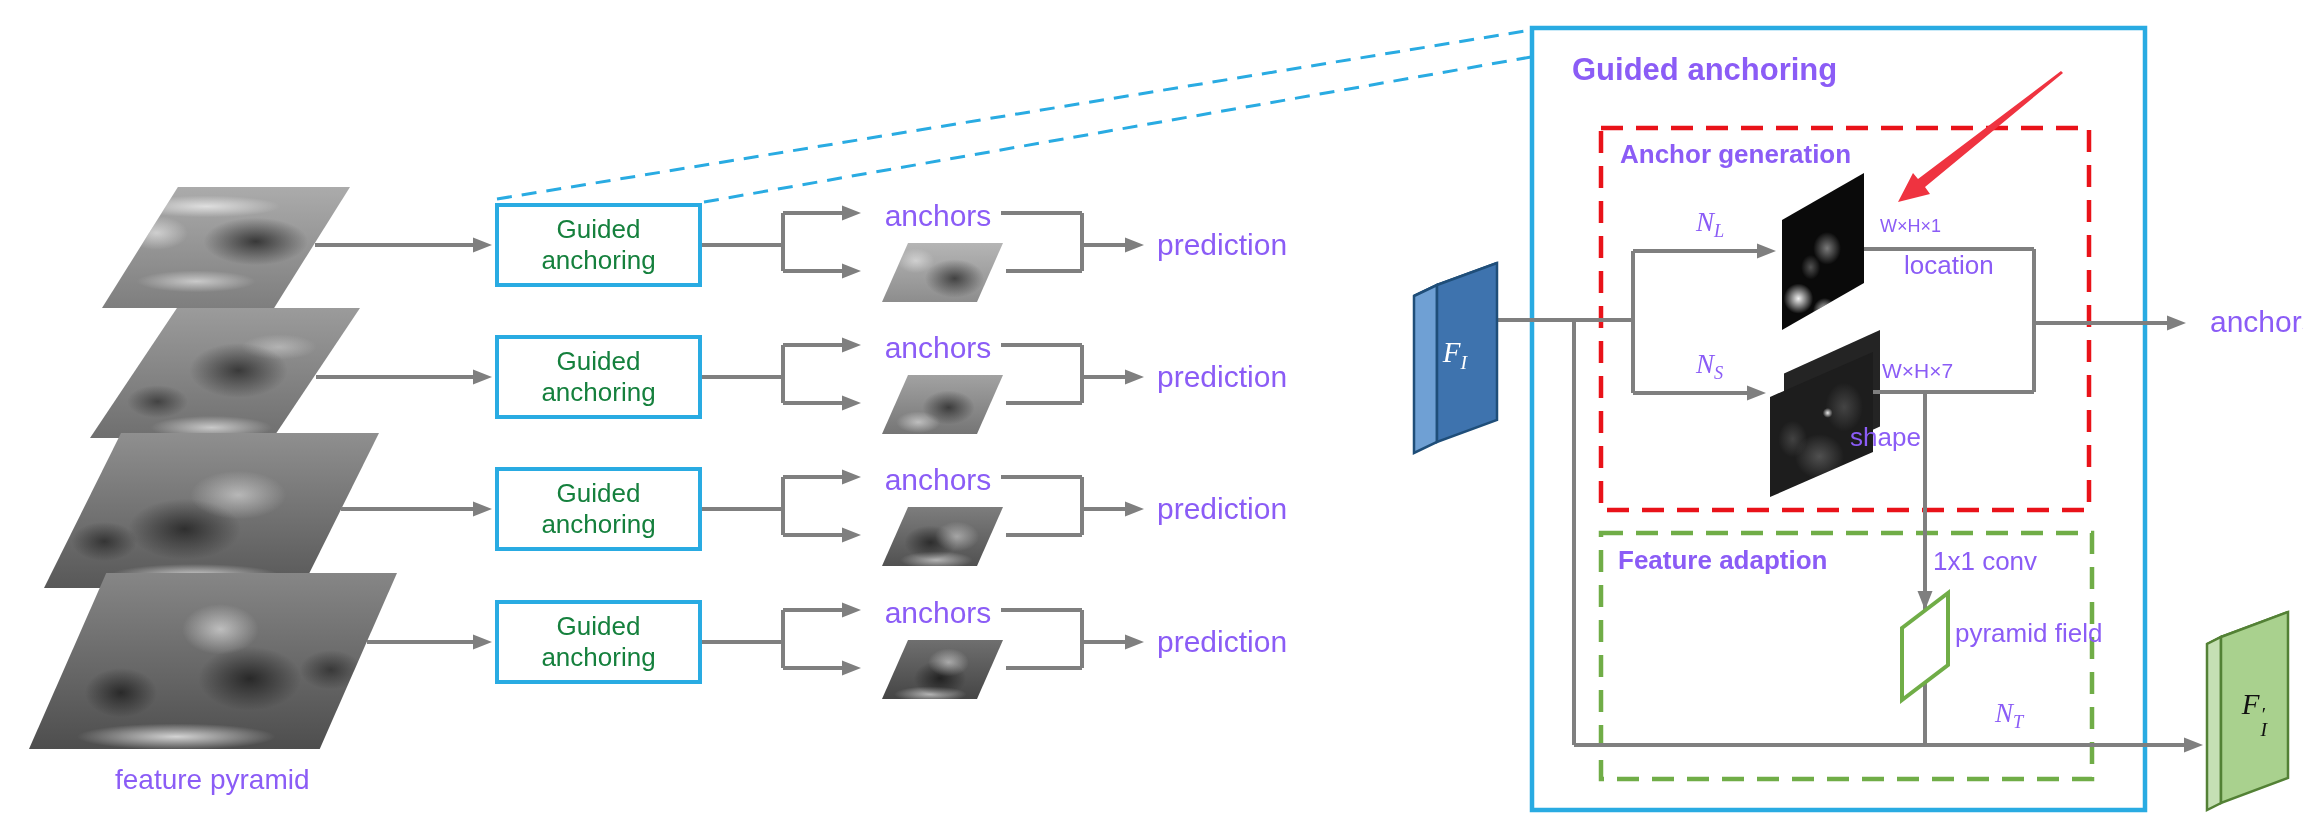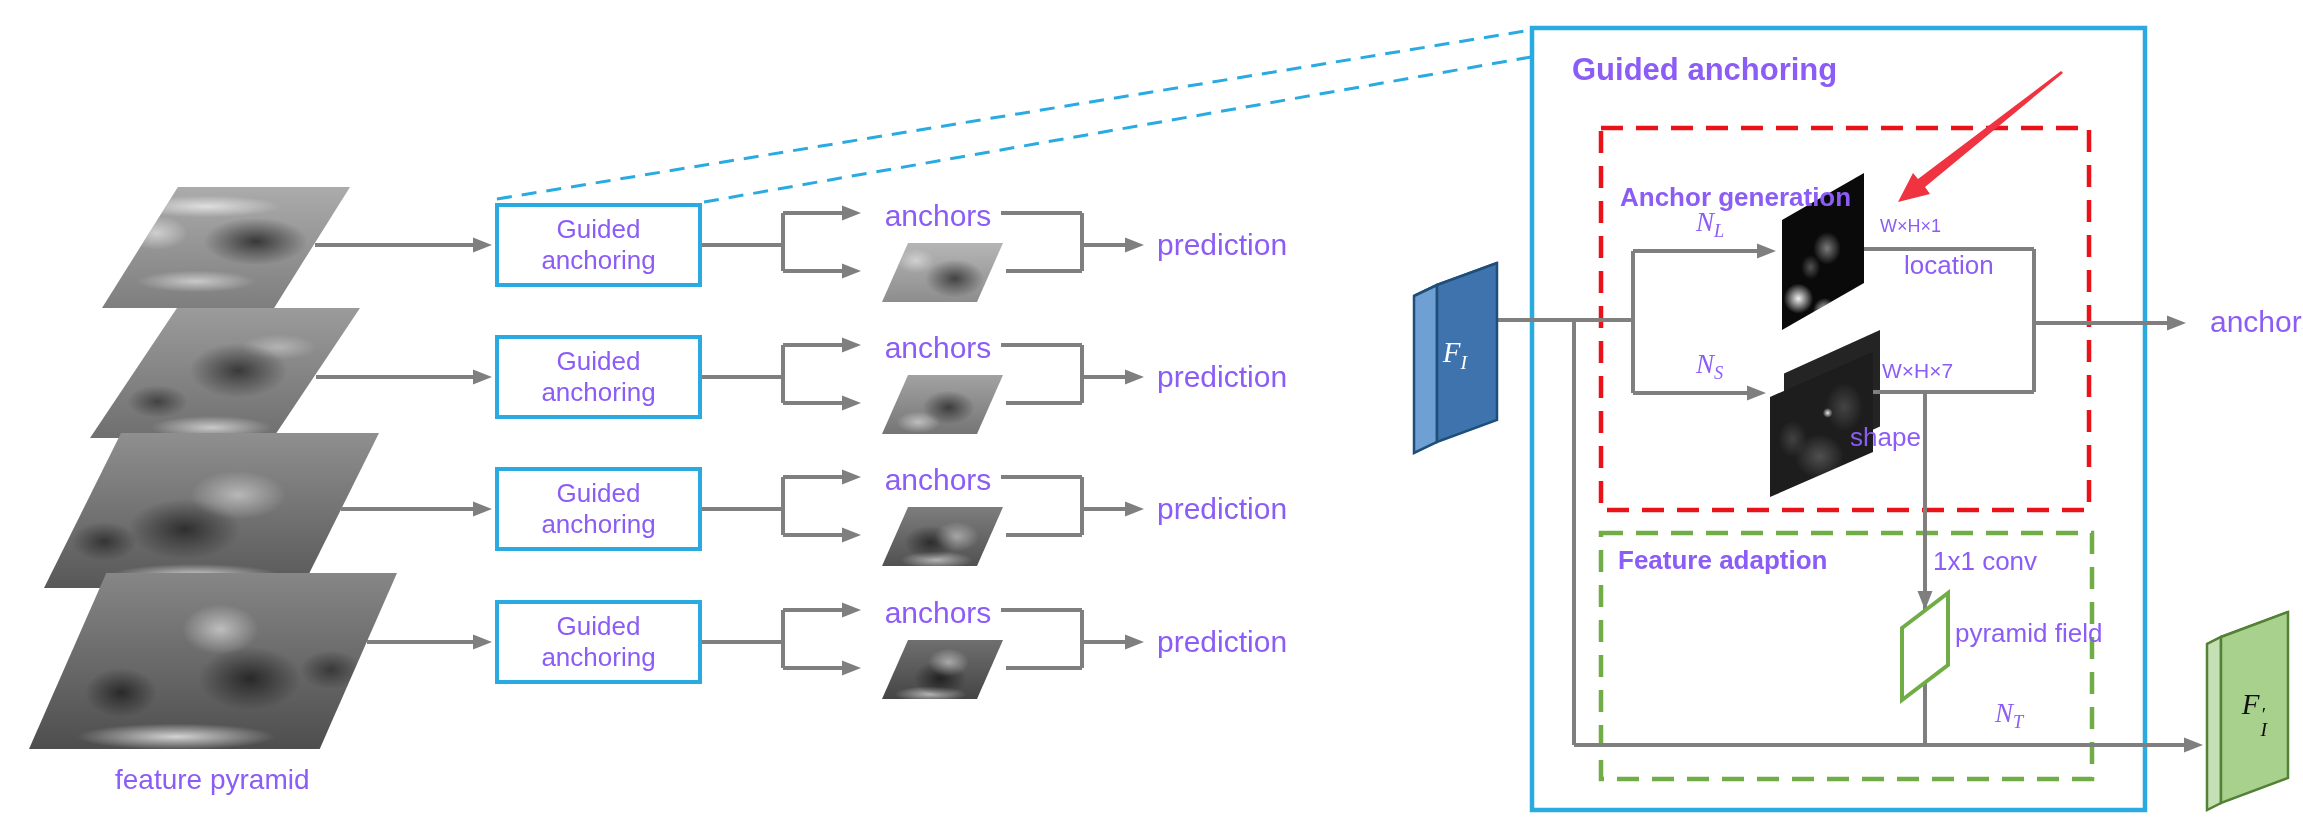--- a/index.html
+++ b/index.html
@@ -10,21 +10,21 @@
   .lbl{position:absolute;color:#8b5cf6;white-space:nowrap;}
   .bold{font-weight:bold;}
   .ctr{text-align:center;}
   .math{font-family:"Liberation Serif",serif;font-style:italic;}
   .math sub{font-size:.68em;font-style:italic;}
   .stack{display:inline-flex;flex-direction:column;vertical-align:-0.35em;line-height:.75;font-size:.68em;margin-left:1px;}
   .stack .p{font-style:normal;}
   
   .ga-box{position:absolute;left:495px;width:199px;height:76px;border:4px solid #29abe2;background:#fff;
           display:flex;flex-direction:column;align-items:center;justify-content:center;
-          font-size:26px;line-height:31px;color:#8b5cf6;}
+          font-size:26px;line-height:31px;color:#15803d;}
   
   .pyr{position:absolute;}
   .pyrA{background:
      radial-gradient(ellipse 30% 28% at 62% 45%, rgba(15,15,15,.70), transparent 70%),
      radial-gradient(ellipse 18% 20% at 22% 38%, rgba(250,250,250,.55), transparent 70%),
      radial-gradient(ellipse 40% 12% at 42% 16%, rgba(255,255,255,.65), transparent 75%),
      radial-gradient(ellipse 32% 12% at 38% 78%, rgba(255,255,255,.55), transparent 75%),
      linear-gradient(180deg,#ababab,#7e7e7e);}
   .pyrB{background:
      radial-gradient(ellipse 26% 30% at 55% 48%, rgba(10,10,10,.62), transparent 70%),
@@ -246,21 +246,21 @@
   <div class="lbl ctr" style="left:883px;top:596px;width:110px;font-size:30px;">anchors</div>
 
   <div class="lbl" style="left:1157px;top:228px;font-size:30px;">prediction</div>
   <div class="lbl" style="left:1157px;top:360px;font-size:30px;">prediction</div>
   <div class="lbl" style="left:1157px;top:492px;font-size:30px;">prediction</div>
   <div class="lbl" style="left:1157px;top:625px;font-size:30px;">prediction</div>
 
   <div class="lbl" style="left:115px;top:764px;font-size:28px;">feature pyramid</div>
 
   <div class="lbl bold" style="left:1572px;top:52px;font-size:31px;">Guided anchoring</div>
-  <div class="lbl bold" style="left:1620px;top:139px;font-size:26px;margin-top:43px;">Anchor generation</div>
+  <div class="lbl bold" style="left:1620px;top:139px;font-size:26px;">Anchor generation</div>
   <div class="lbl bold" style="left:1618px;top:545px;font-size:26px;">Feature adaption</div>
 
   <div class="lbl math" style="left:1696px;top:207px;font-size:27px;"><span>N</span><sub>L</sub></div>
   <div class="lbl math" style="left:1696px;top:349px;font-size:27px;"><span>N</span><sub>S</sub></div>
   <div class="lbl math" style="left:1995px;top:698px;font-size:27px;"><span>N</span><sub>T</sub></div>
 
   <div class="lbl" style="left:1880px;top:216px;font-size:18px;">W×H×1</div>
   <div class="lbl" style="left:1870px;top:250px;font-size:26px;margin-left:34px;">location</div>
   <div class="lbl" style="left:1882px;top:359px;font-size:21px;">W×H×7</div>
   <div class="lbl" style="left:1850px;top:422px;font-size:26px;">shape</div>

